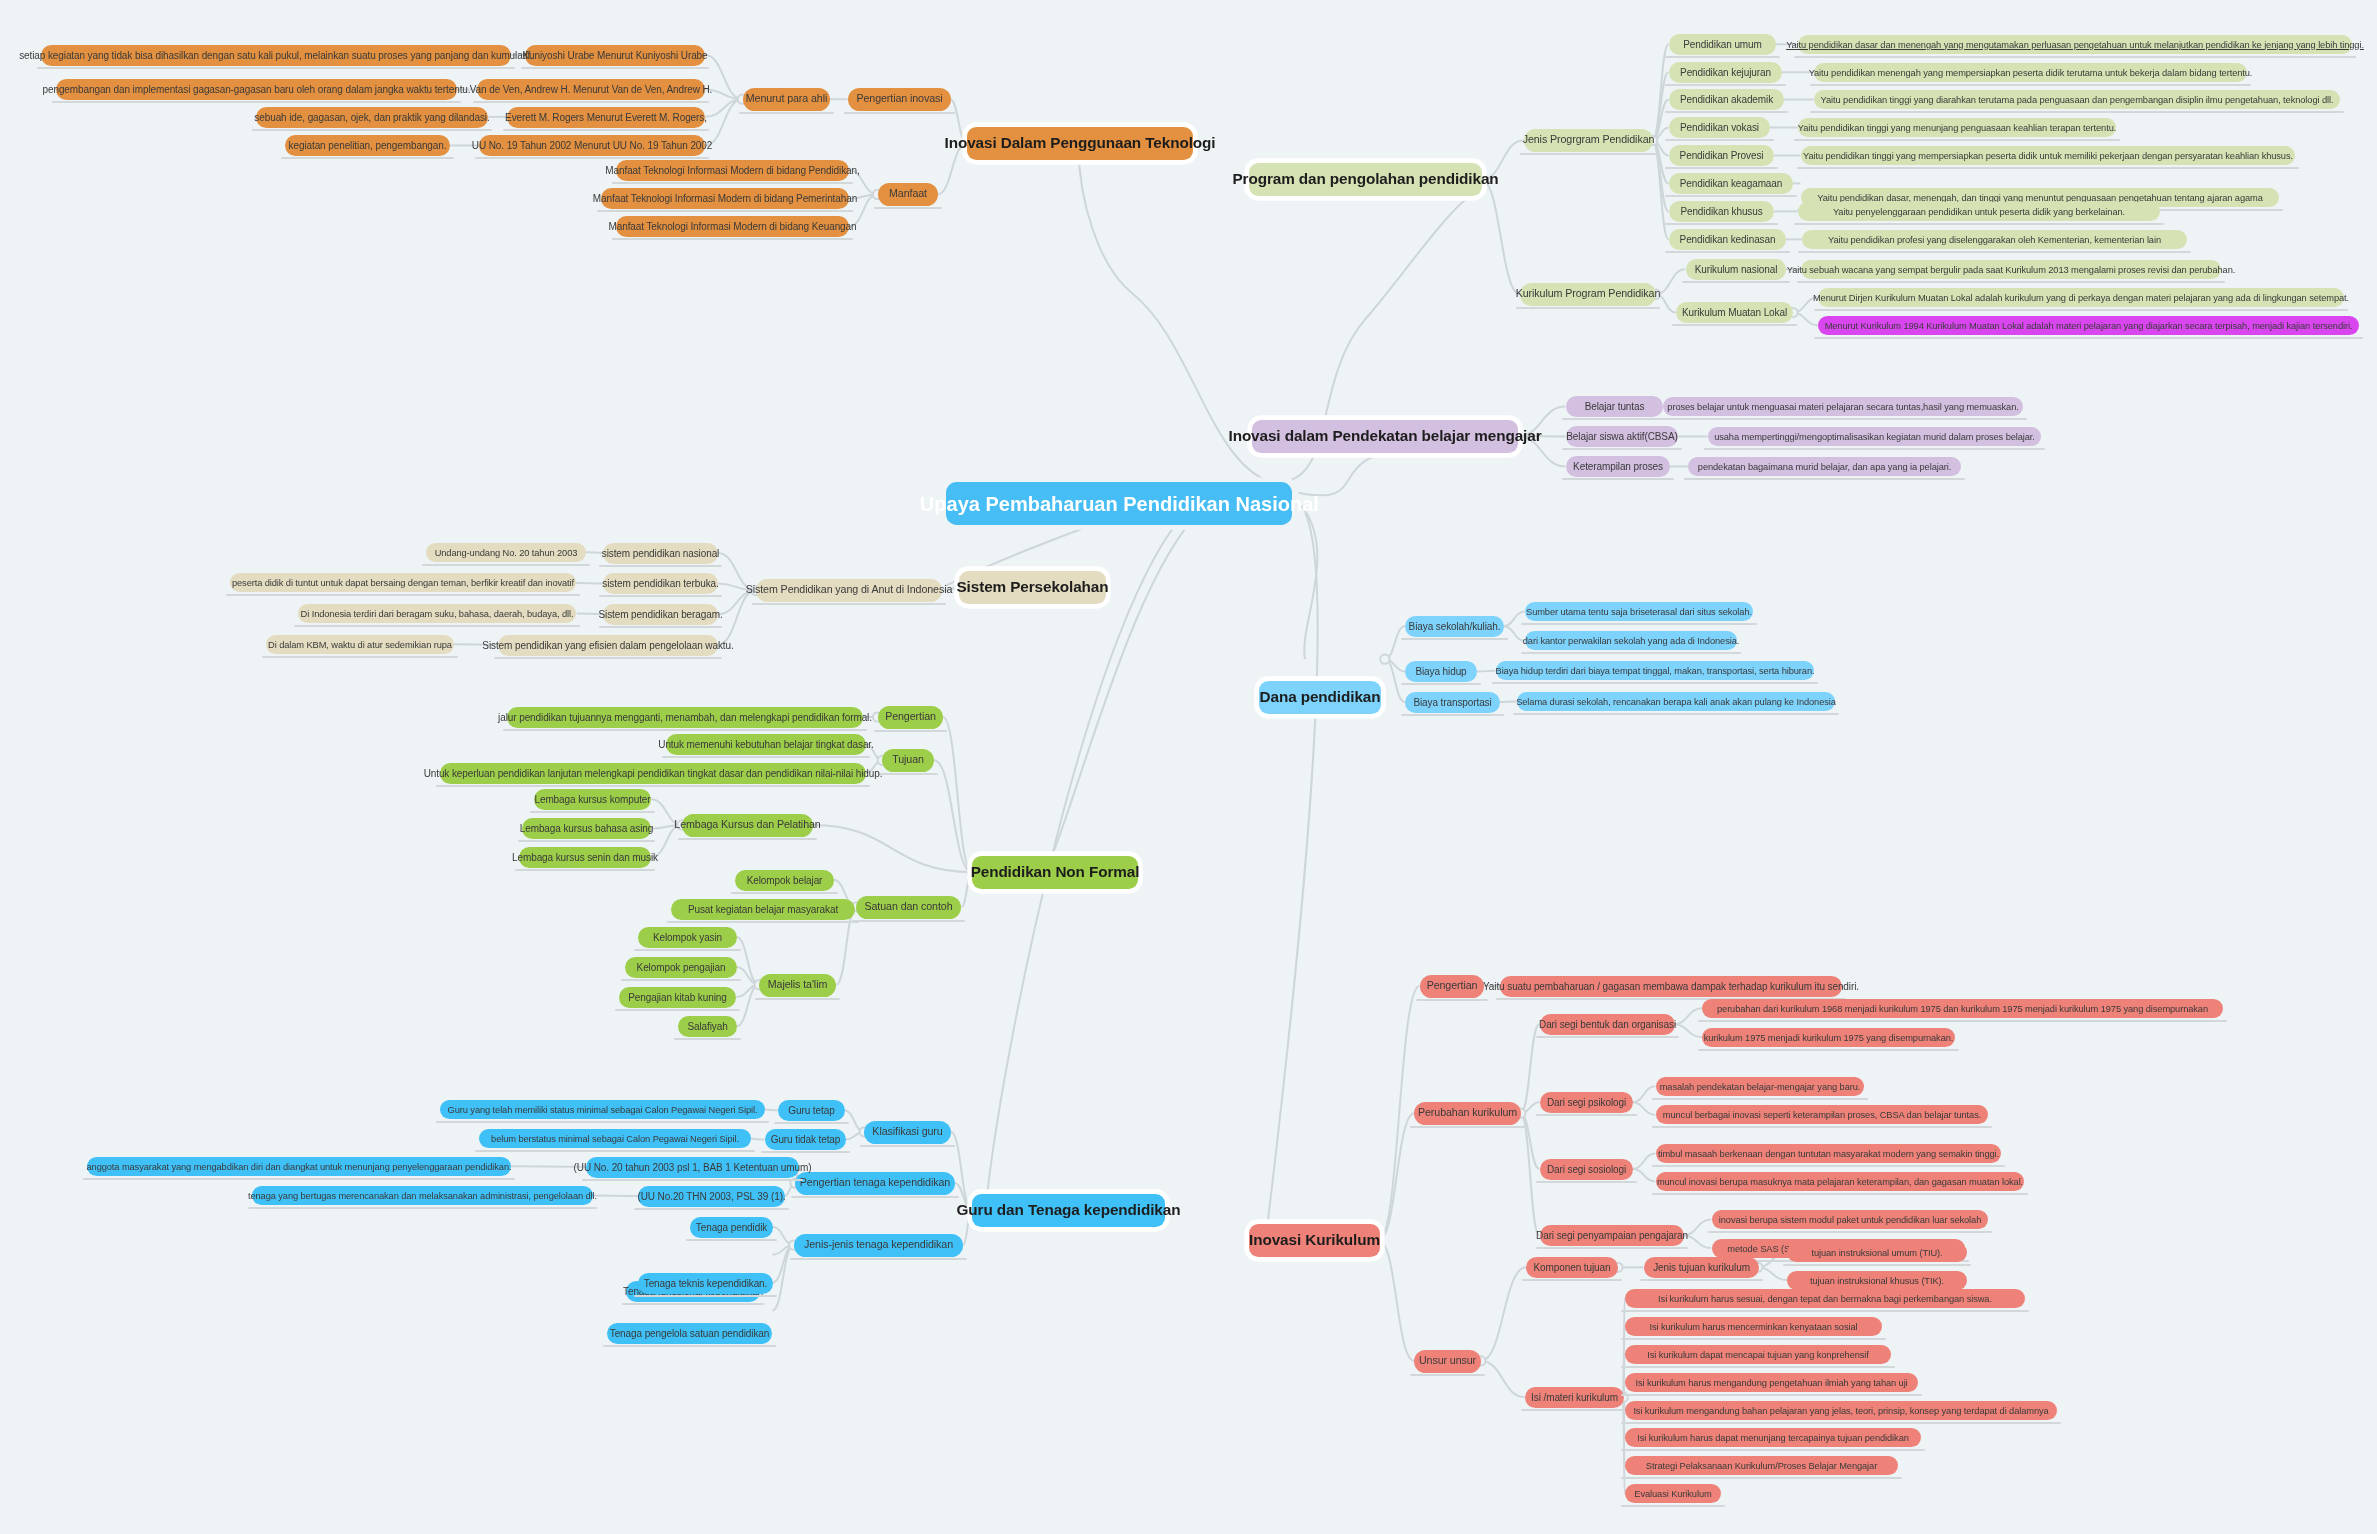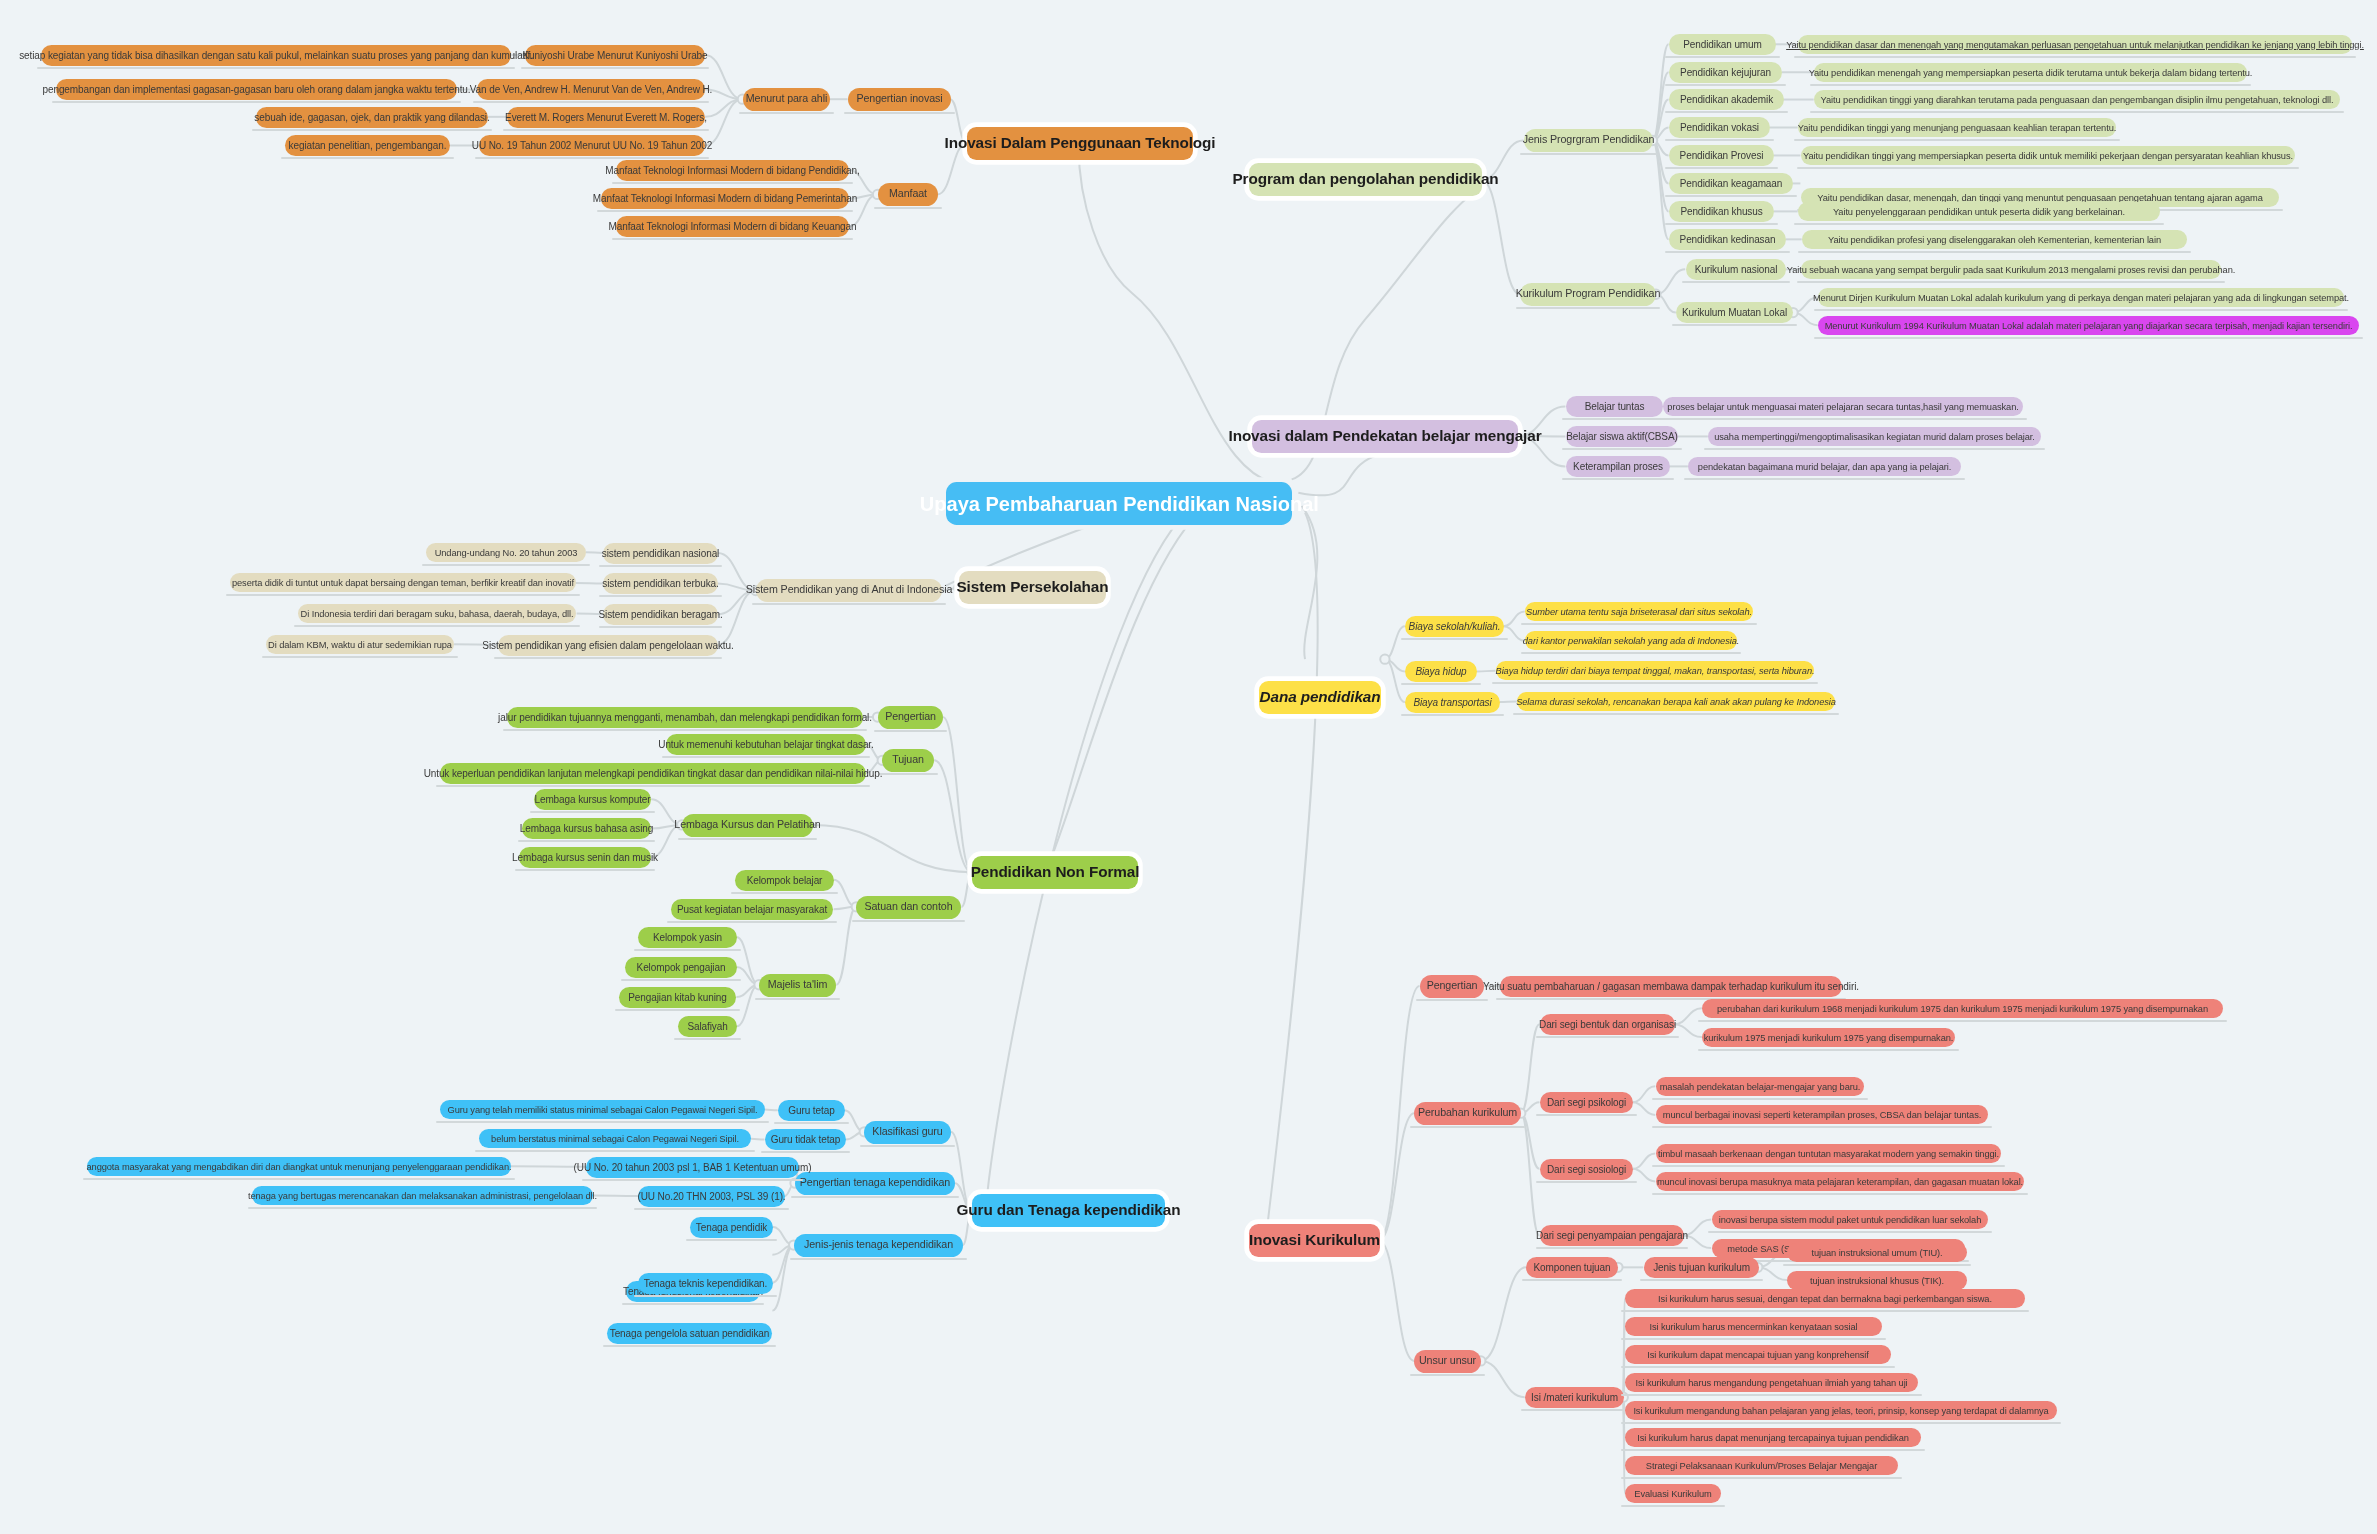--- a/index.html
+++ b/index.html
@@ -66,21 +66,21 @@
     height: 2px;
     background: #d2d8da;
     border-radius: 1.3px;
   }
 
   
   .c-orange { background: #e39140; }
   .c-green  { background: #d5e3b4; }
   .c-purple { background: #d3bfe0; }
   .c-beige  { background: #e3dcc0; }
-  .c-yellow { background: #fde047; font-style: italic; }
+  .c-yellow { background: #7dd3fc; }
   .c-lime   { background: #9dce4a; }
   .c-blue   { background: #3fc1f7; }
   .c-red    { background: #ee8279; }
   .c-amber  { background: #d946ef; }
 </style>
 </head>
 <body>
 
 <div id="canvas">
   <svg id="edges" viewBox="0 0 3570 2304">
@@ -343,21 +343,21 @@
   <div class="node lvl-3 c-lime ul" style="left:666px; top:734px; width:200px;">Untuk memenuhi kebutuhan belajar tingkat dasar.</div>
   <div class="node lvl-3 c-lime ul" style="left:440px; top:763px; width:426px;">Untuk keperluan pendidikan lanjutan melengkapi pendidikan tingkat dasar dan pendidikan nilai-nilai hidup.</div>
 
   <div class="node lvl-2 c-lime ul" style="left:682px; top:814px; width:131px;">Lembaga Kursus dan Pelatihan</div>
   <div class="node lvl-3 c-lime ul" style="left:534px; top:789px; width:117px;">Lembaga kursus komputer</div>
   <div class="node lvl-3 c-lime ul" style="left:522px; top:818px; width:129px;">Lembaga kursus bahasa asing</div>
   <div class="node lvl-3 c-lime ul" style="left:519px; top:847px; width:132px;">Lembaga kursus senin dan musik</div>
 
   <div class="node lvl-2 c-lime ul" style="left:856px; top:896px; width:105px;">Satuan dan contoh</div>
   <div class="node lvl-3 c-lime ul" style="left:735px; top:870px; width:99px;">Kelompok belajar</div>
-  <div class="node lvl-3 c-lime ul" style="left:671px; top:899px; width:162px;">Pusat kegiatan belajar masyarakat</div>
+  <div class="node lvl-3 c-lime ul" style="left:671px; top:899px; width:184px;">Pusat kegiatan belajar masyarakat</div>
 
   <div class="node lvl-2 c-lime ul" style="left:759px; top:974px; width:77px;">Majelis ta'lim</div>
   <div class="node lvl-3 c-lime ul" style="left:638px; top:927px; width:99px;">Kelompok yasin</div>
   <div class="node lvl-3 c-lime ul" style="left:625px; top:957px; width:112px;">Kelompok pengajian</div>
   <div class="node lvl-3 c-lime ul" style="left:619px; top:987px; width:117px;">Pengajian kitab kuning</div>
   <div class="node lvl-3 c-lime ul" style="left:678px; top:1016px; width:59px;">Salafiyah</div>
 
   <div class="node lvl-main c-blue" style="left:972px; top:1194px; width:193px;">Guru dan Tenaga kependidikan</div>
 
   <div class="node lvl-2 c-blue ul" style="left:864px; top:1121px; width:87px;">Klasifikasi guru</div>

